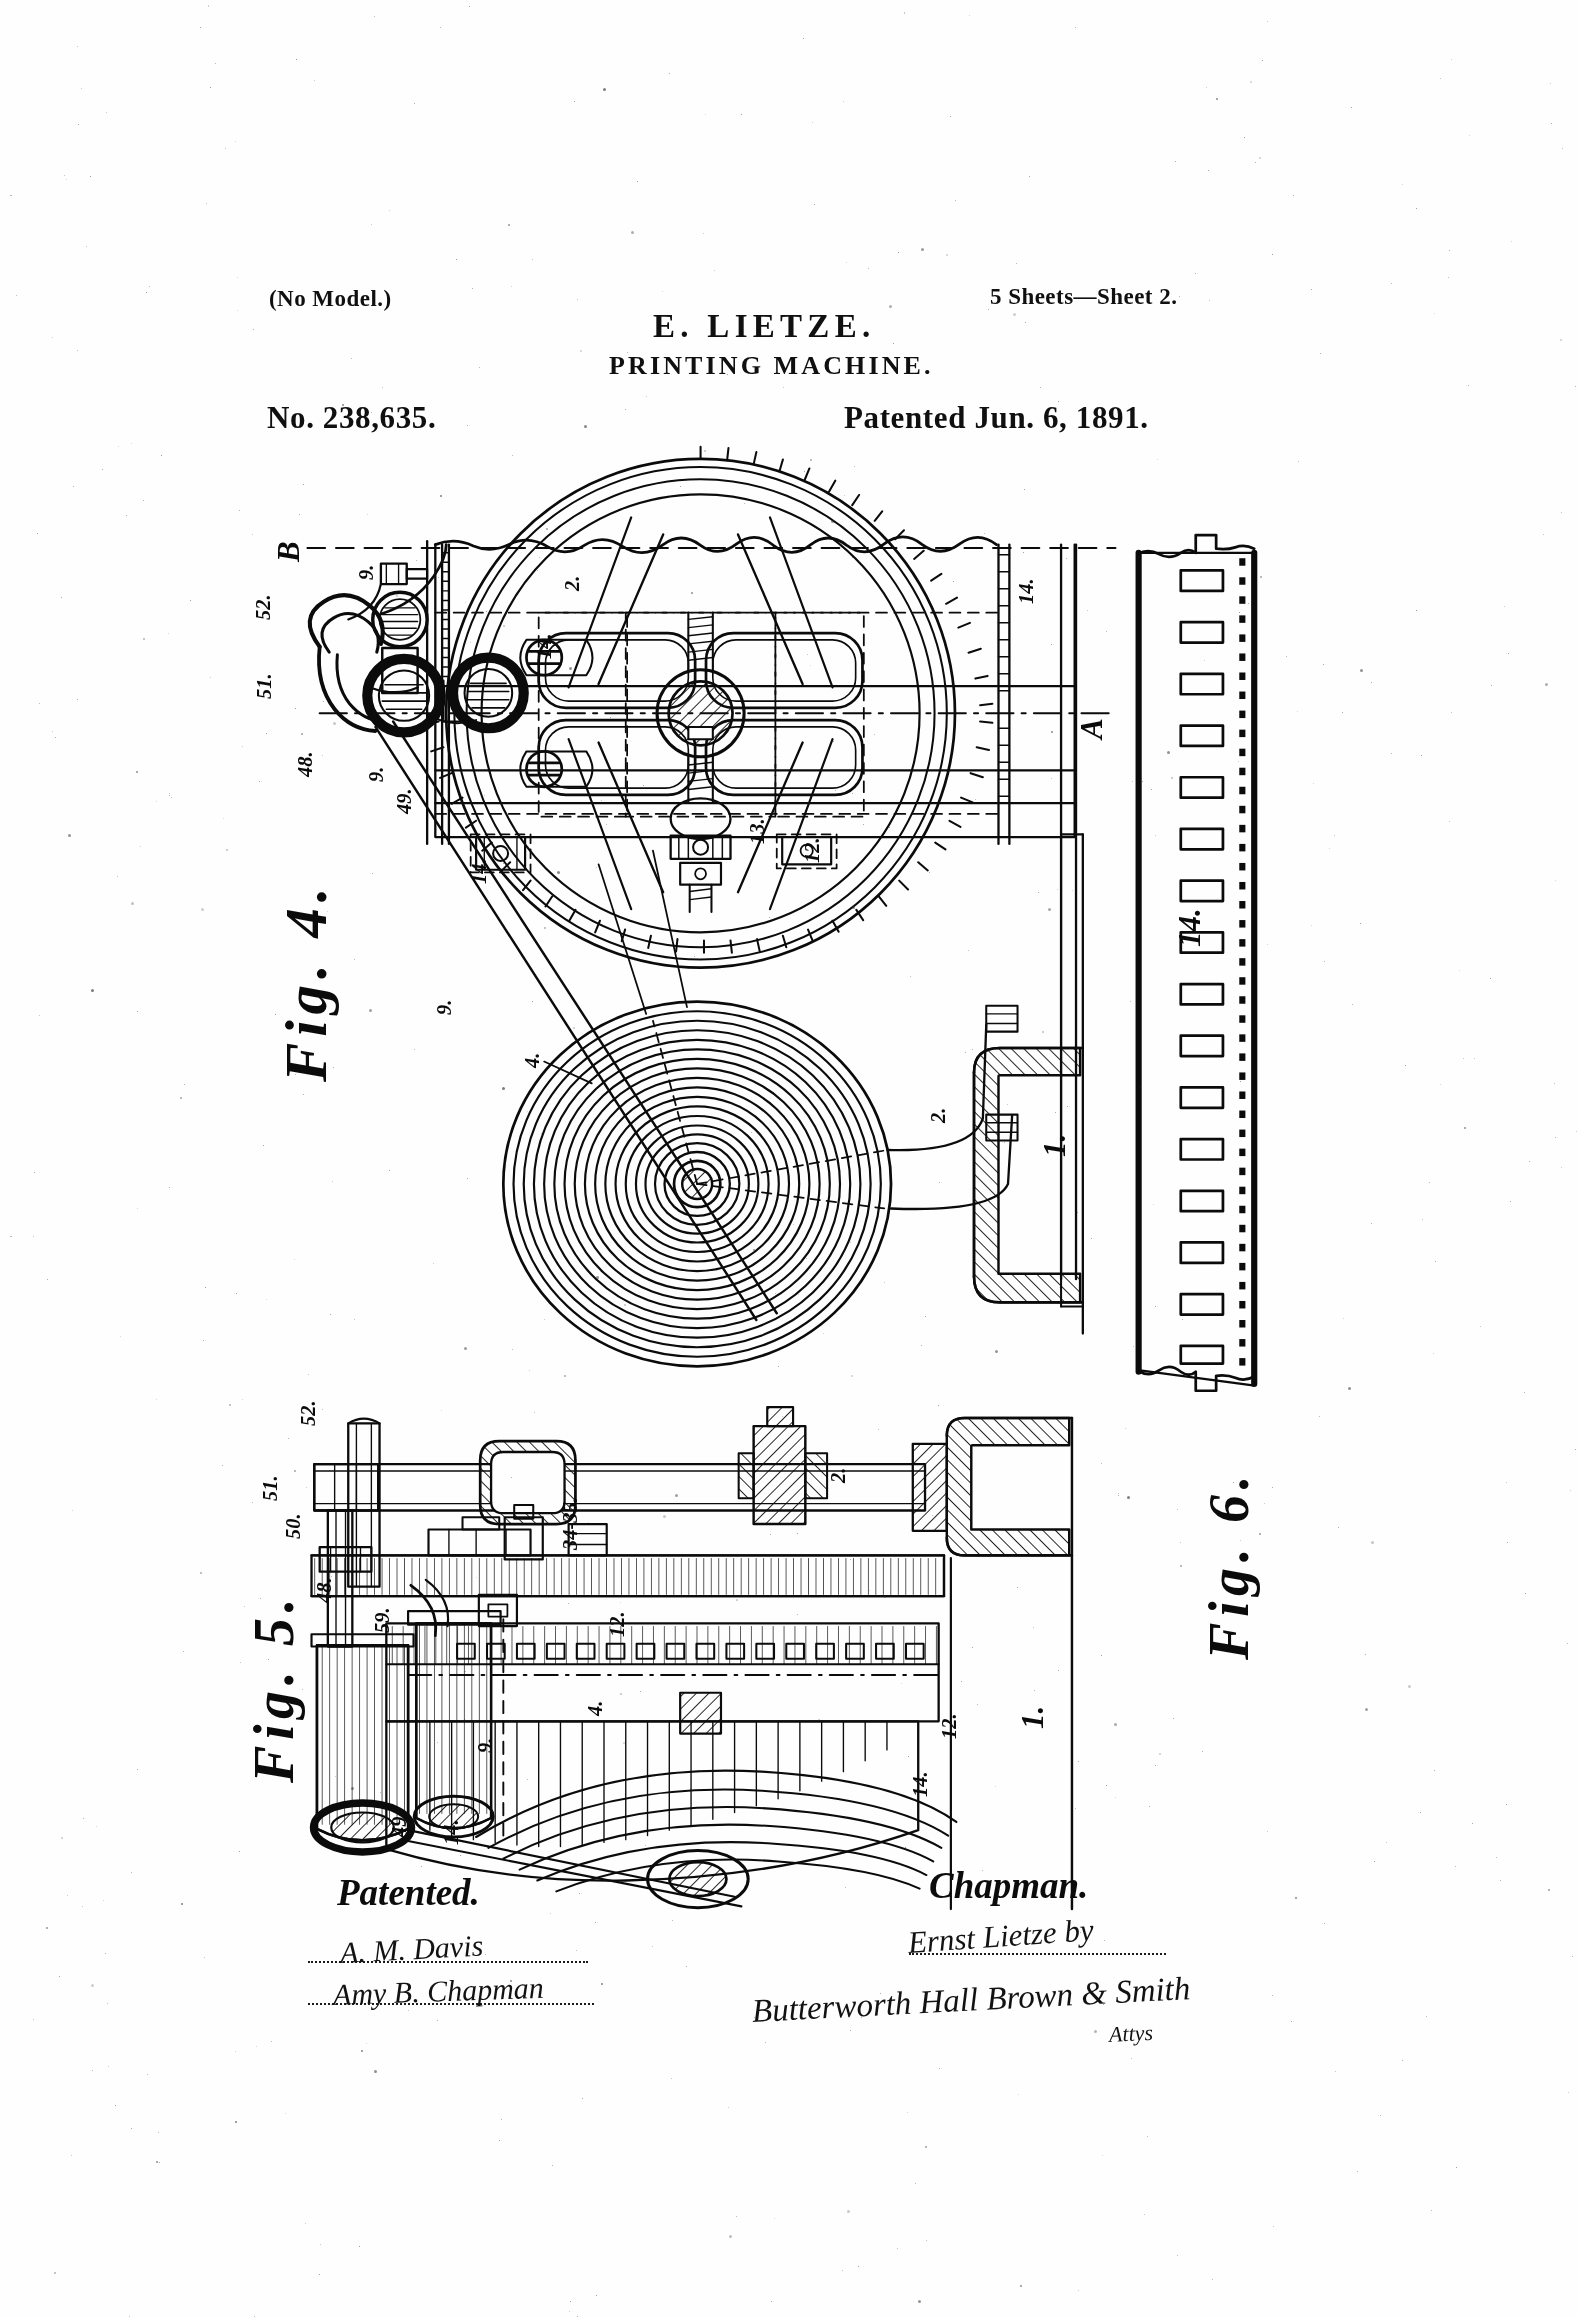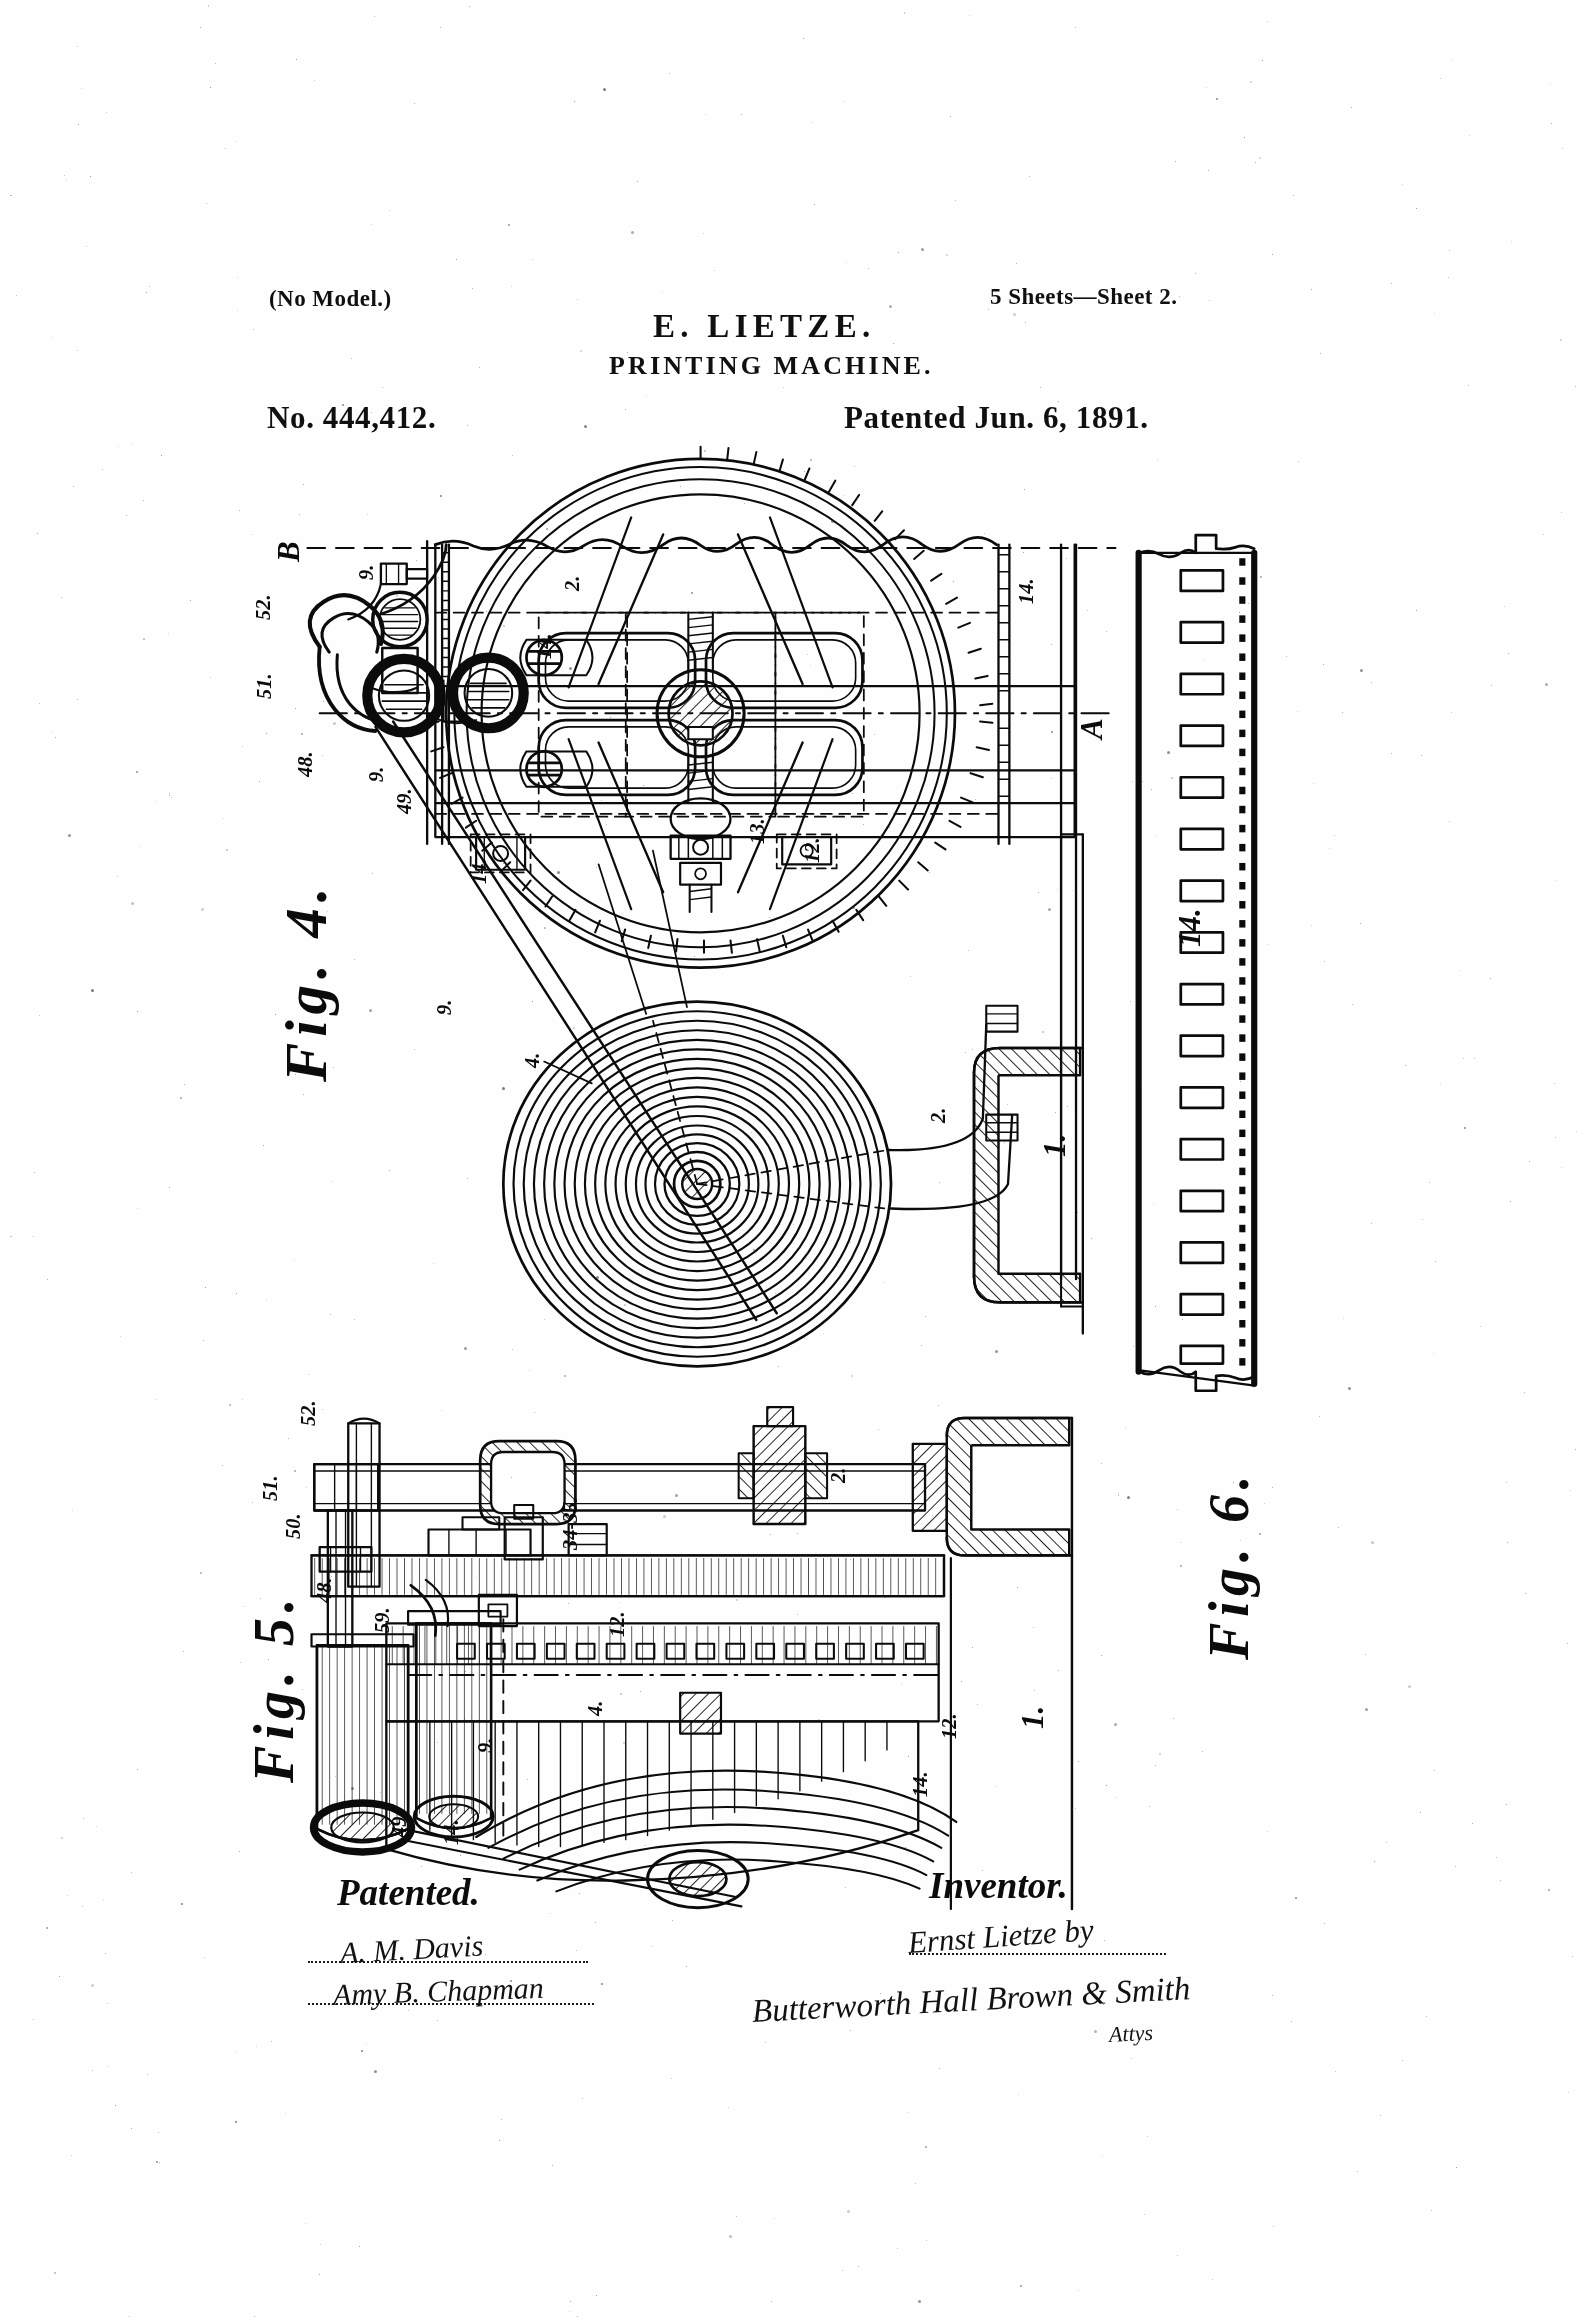--- a/index.html
+++ b/index.html
@@ -107,21 +107,21 @@
 </style>
 </head>
 <body>
 
 <div id="sheet">
 
   <div class="hdr" id="no-model">(No Model.)</div>
   <div class="hdr" id="sheet-count">5 Sheets—Sheet 2.</div>
   <div class="hdr" id="inventor-name">E. LIETZE.</div>
   <div class="hdr" id="invention">PRINTING MACHINE.</div>
-  <div class="hdr" id="patent-no">No. 444,412.</div>
+  <div class="hdr" id="patent-no">No. 238,635.</div>
   <div class="hdr" id="patent-date">Patented Jun. 6, 1891.</div>
 
   <svg id="art" width="1578" height="2319" viewBox="0 0 2320 3408">
     <defs>
       <pattern id="hatch" width="13" height="13" patternUnits="userSpaceOnUse" patternTransform="rotate(45)">
         <line x1="0" y1="0" x2="0" y2="13" stroke="#0b0b0b" stroke-width="2.6"></line>
       </pattern>
       <pattern id="hatchR" width="13" height="13" patternUnits="userSpaceOnUse" patternTransform="rotate(-45)">
         <line x1="0" y1="0" x2="0" y2="13" stroke="#0b0b0b" stroke-width="2.6"></line>
       </pattern>
@@ -699,21 +699,21 @@
   <div class="ref" style="left:606px;  top:1637px;">12.</div>
   <div class="ref" style="left:938px; top:1739px;">12.</div>
   <div class="ref" style="left:584px;  top:1716px;">4.</div>
   <div class="ref" style="left:474px;  top:1753px;">9.</div>
   <div class="ref" style="left:388px;  top:1837px;">49.</div>
   <div class="ref" style="left:440px;  top:1845px;">14.</div>
   <div class="ref" style="left:909px; top:1797px;">14.</div>
   <div class="ref big" style="left:1015px; top:1729px;">1.</div>
 
   <div class="sigheading" style="left:337px;  top:1871px;">Patented.</div>
-  <div class="sigheading" style="left:929px; top:1864px;">Inventor.</div>
+  <div class="sigheading" style="left:929px; top:1864px;">Chapman.</div>
 
   <div class="sigrule" style="left:308px; top:1961px; width:280px;"></div>
   <div class="sigrule" style="left:308px; top:2003px; width:286px;"></div>
   <div class="sigrule" style="left:909px; top:1953px; width:257px;"></div>
 
   <div class="sigscript" style="left:340px; top:1936px; transform:rotate(-3deg); font-size:30px;">A. M. Davis</div>
   <div class="sigscript" style="left:333px; top:1978px; transform:rotate(-2deg); font-size:30px;">Amy B. Chapman</div>
 
   <div class="sigscript" style="left:908px; top:1925px; transform:rotate(-4deg); font-size:31px;">Ernst Lietze by</div>
   <div class="sigscript" style="left:752px; top:1993px; transform:rotate(-3deg); font-size:33px;">Butterworth Hall Brown &amp; Smith</div>

